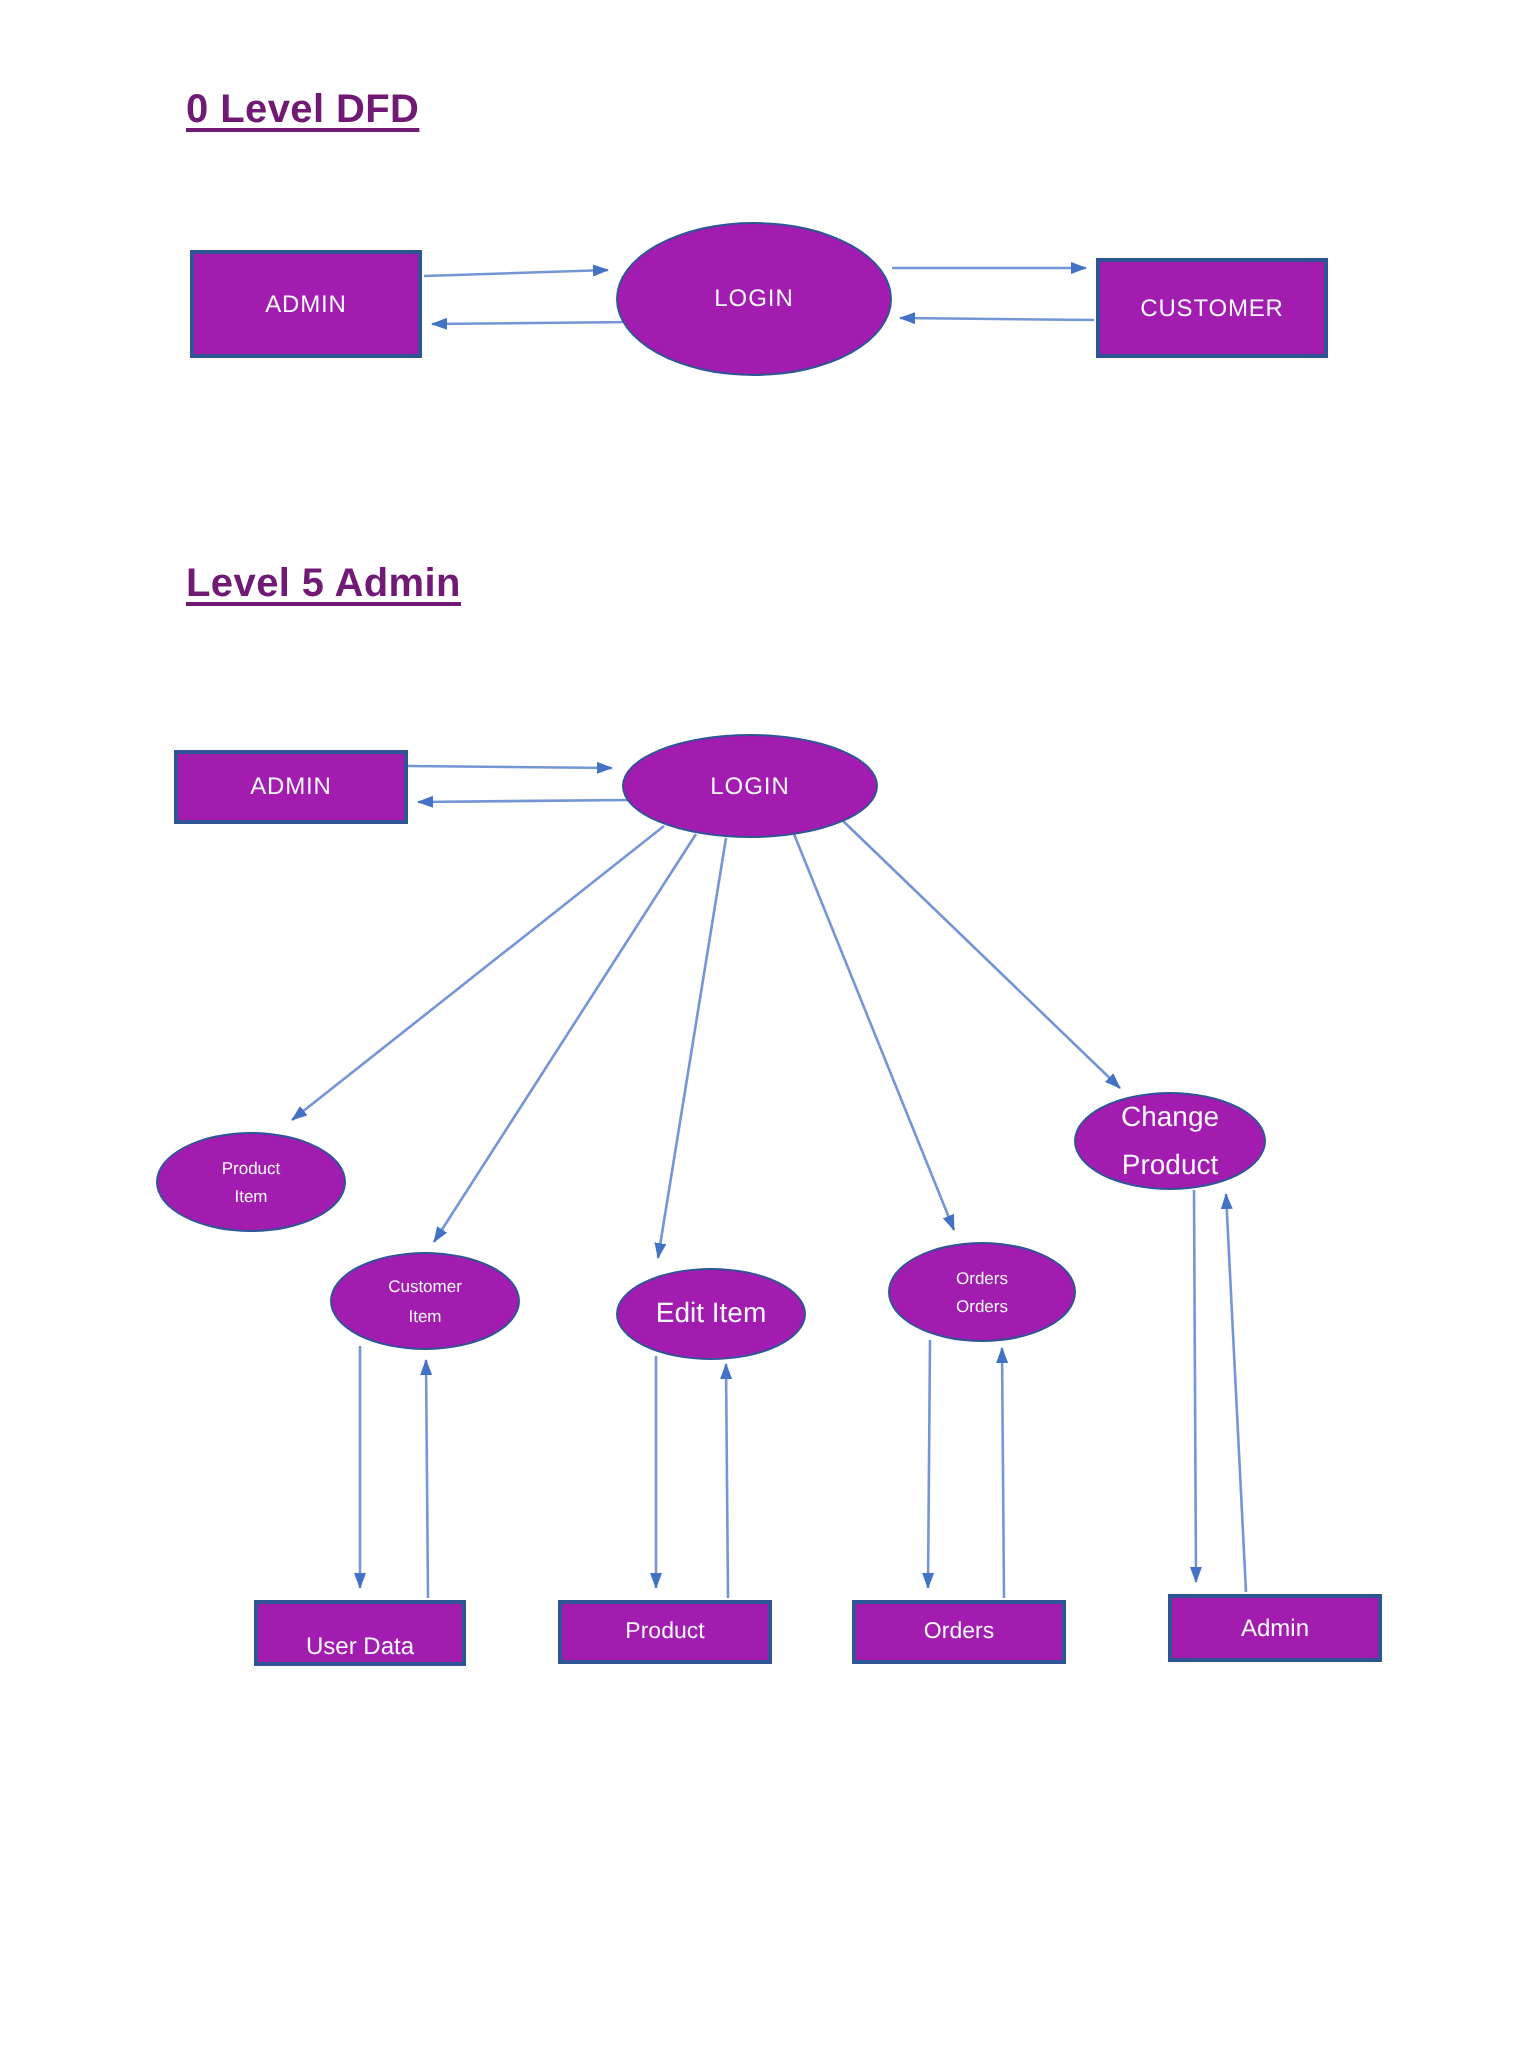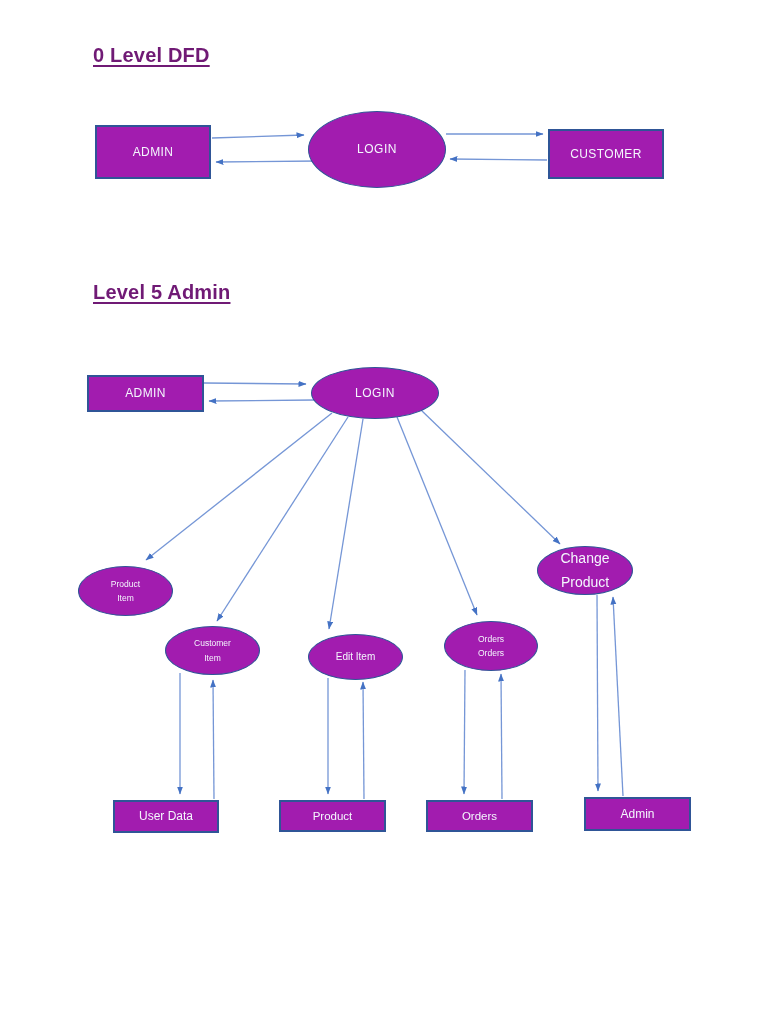--- a/index.html
+++ b/index.html
@@ -24,25 +24,25 @@
   .lbl{display:block;line-height:1.25;}
   
   #d1-admin   {left:95px; top:125px;width:116px;height:54px;font-size:12px;letter-spacing:.4px;}
   #d1-login   {left:308px;top:111px;width:138px;height:77px;font-size:12px;letter-spacing:.5px;}
   #d1-customer{left:548px;top:129px;width:116px;height:50px;font-size:12px;letter-spacing:.4px;}
   
   #d2-admin{left:87px; top:375px;width:117px;height:37px;font-size:12px;letter-spacing:.4px;}
   #d2-login{left:311px;top:367px;width:128px;height:52px;font-size:12px;letter-spacing:.5px;}
   #p-product-menu   {left:78px; top:566px;width:95px;height:50px;font-size:8.5px;}
   #p-customer-data  {left:165px;top:626px;width:95px;height:49px;font-size:8.5px;}
-  #p-edit-item      {left:308px;top:634px;width:95px;height:46px;font-size:10px;}
+  #p-edit-item      {left:308px;top:634px;width:95px;height:46px;font-size:14px;}
   #p-orders-detail  {left:444px;top:621px;width:94px;height:50px;font-size:8.5px;}
   #p-change-password{left:537px;top:546px;width:96px;height:49px;font-size:14px;}
   #p-product-menu .lbl,#p-customer-data .lbl,#p-orders-detail .lbl,#p-change-password .lbl{line-height:1.7;}
-  #s-user-data{left:113px;top:800px;width:106px;height:33px;font-size:12px;}
+  #s-user-data{left:127px;top:800px;width:106px;height:33px;font-size:12px;justify-content:flex-end;}
   #s-product  {left:279px;top:800px;width:107px;height:32px;font-size:11.5px;}
   #s-orders   {left:426px;top:800px;width:107px;height:32px;font-size:11.5px;}
   #s-admin    {left:584px;top:797px;width:107px;height:34px;font-size:12px;}
   #connector-layer{position:absolute;left:0;top:0;width:768px;height:1024px;pointer-events:none;}
   #connector-layer line{stroke:#7596D6;stroke-width:1.3;}
 </style>
 </head>
 <body>
 
 <div id="page">

